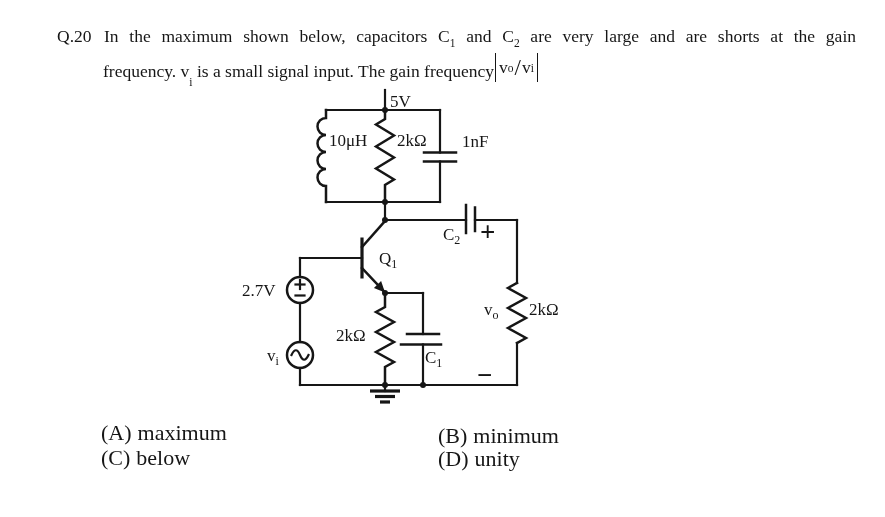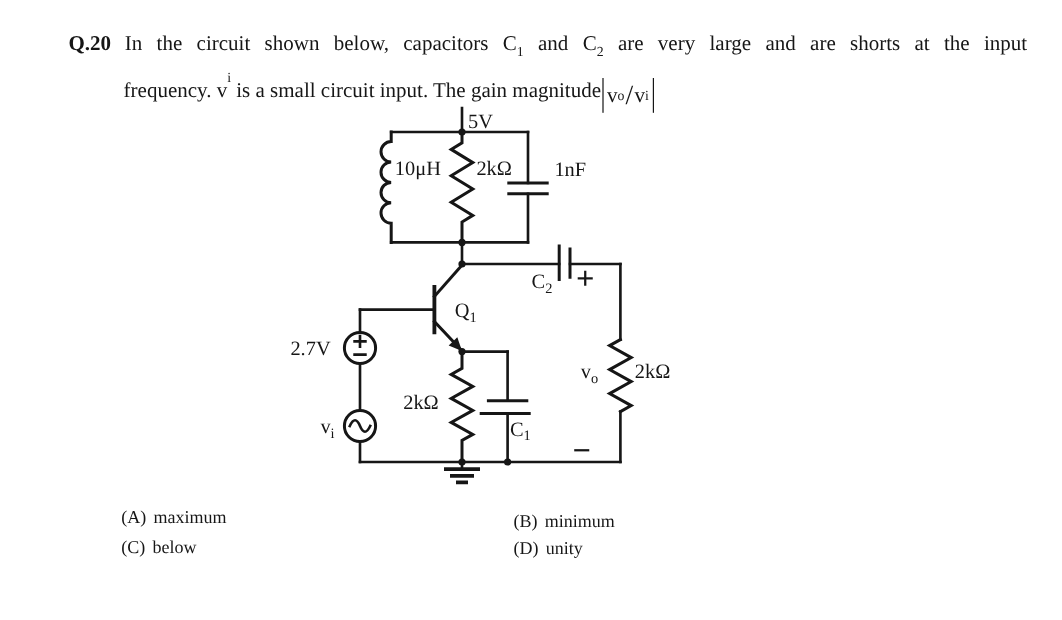--- a/index.html
+++ b/index.html
@@ -3,61 +3,61 @@
 <meta charset="utf-8">
 <style>
   html,body { margin:0; padding:0; background:#fff; }
   #page {
     position:relative; width:885px; height:517px; background:#ffffff;
     font-family:"Liberation Serif","DejaVu Serif",serif; color:#161616;
     overflow:hidden;
   }
   .abs { position:absolute; }
   
-  #qnum { left:57px; top:26px; font-size:17.5px;font-weight:bold; }
+  #qnum { left:57px; top:26px; font-size:17.5px; }
   #qline1 {
     left:104px; top:26px; width:752px; font-size:17.5px;
     text-align:justify; text-align-last:justify; white-space:normal;
   }
   #qline2 {
     left:103px; top:49px; height:33px; font-size:17.5px;
-    display:flex; align-items:flex-start; white-space:pre;margin-top:16px;
+    display:flex; align-items:flex-end; white-space:pre;
   }
   sub { font-size:11.5px; line-height:0; }
   .mag {
     display:inline-flex; align-items:center; height:29px;
     border-left:1.8px solid #161616; border-right:1.8px solid #161616;
     padding:0 3px; margin:0 2px 0 1px;
   }
   .magslash { font-size:23px; margin:0 1px; }
   
-  .optcol { font-size:15px; }
+  .optcol { font-size:22px; }
   #optcol-left  { left:101px; top:420px; line-height:25px; }
-  #optcol-right { left:428px; top:424px; line-height:23px; }
+  #optcol-right { left:438px; top:424px; line-height:23px; }
   .optlabel { margin-right:6px; }
   
   #circuit { left:238px; top:84px; }
   .wire   { stroke:#161616; stroke-width:2.2; fill:none; stroke-linecap:square; }
   .comp   { stroke:#161616; stroke-width:2.5; fill:none; stroke-linecap:square; stroke-linejoin:miter; }
   .thick  { stroke:#161616; stroke-width:3.2; fill:none; stroke-linecap:butt; }
   .dot    { fill:#161616; stroke:none; }
   .lbl    { font-family:"Liberation Serif","DejaVu Serif",serif; font-size:17px; fill:#161616; }
   .svgsub { font-size:12px; }
   .pol    { font-size:27px; font-weight:bold; }
 </style>
 </head>
 <body>
 
 <div id="page">
 
   <div class="abs" id="qnum">Q.20</div>
 
-  <div class="abs" id="qline1"><span>In the circuit shown below, capacitors C</span><sub>1</sub><span> and C</span><sub>2</sub><span> are very large and are shorts at the input</span></div>
+  <div class="abs" id="qline1"><span>In the maximum shown below, capacitors C</span><sub>1</sub><span> and C</span><sub>2</sub><span> are very large and are shorts at the gain</span></div>
 
-  <div class="abs" id="qline2"><span>frequency. v</span><sub>i</sub><span> is a small circuit input. The gain magnitude</span><span class="mag"><span>v</span><sub>o</sub><span class="magslash">/</span><span>v</span><sub>i</sub></span></div>
+  <div class="abs" id="qline2"><span>frequency. v</span><sub>i</sub><span> is a small signal input. The gain frequency</span><span class="mag"><span>v</span><sub>o</sub><span class="magslash">/</span><span>v</span><sub>i</sub></span></div>
 
   <svg class="abs" id="circuit" width="350" height="334" viewBox="238 84 350 334" xmlns="http://www.w3.org/2000/svg">
 
     <g>
       <path class="wire" d="M385,90 V110"></path>
       <path class="wire" d="M326,110 H440"></path>
     </g>
 
     <g>
       <path class="comp" d="M326,110 V118

